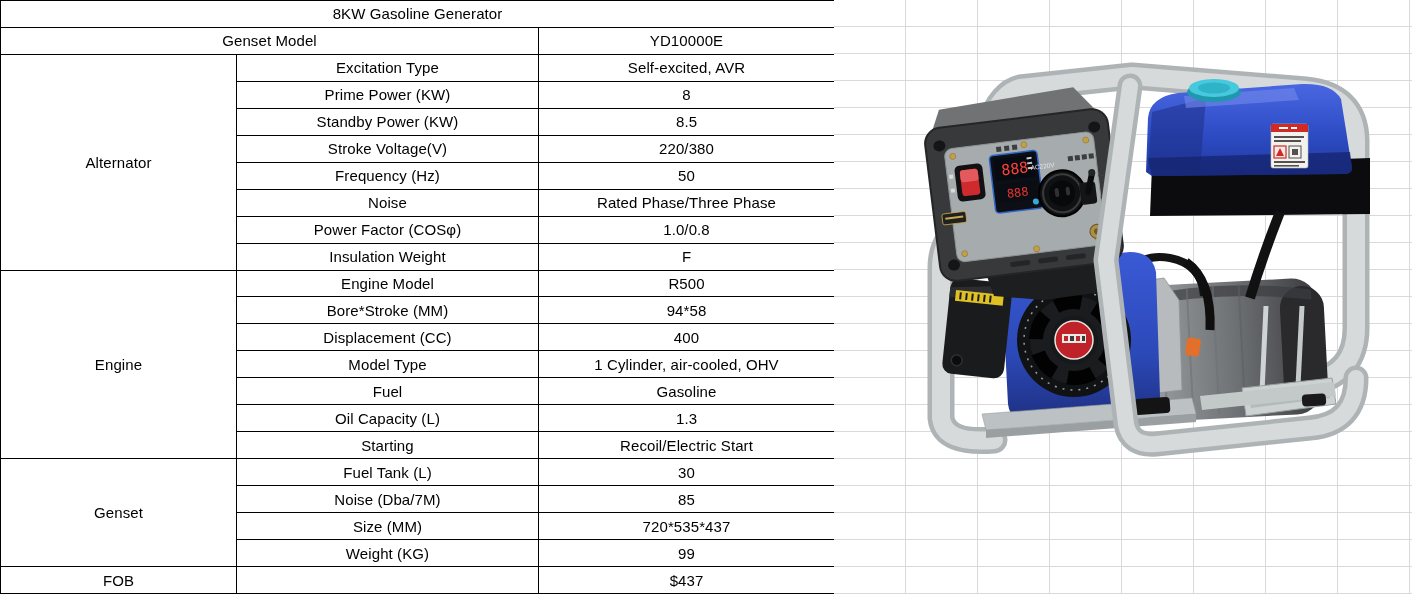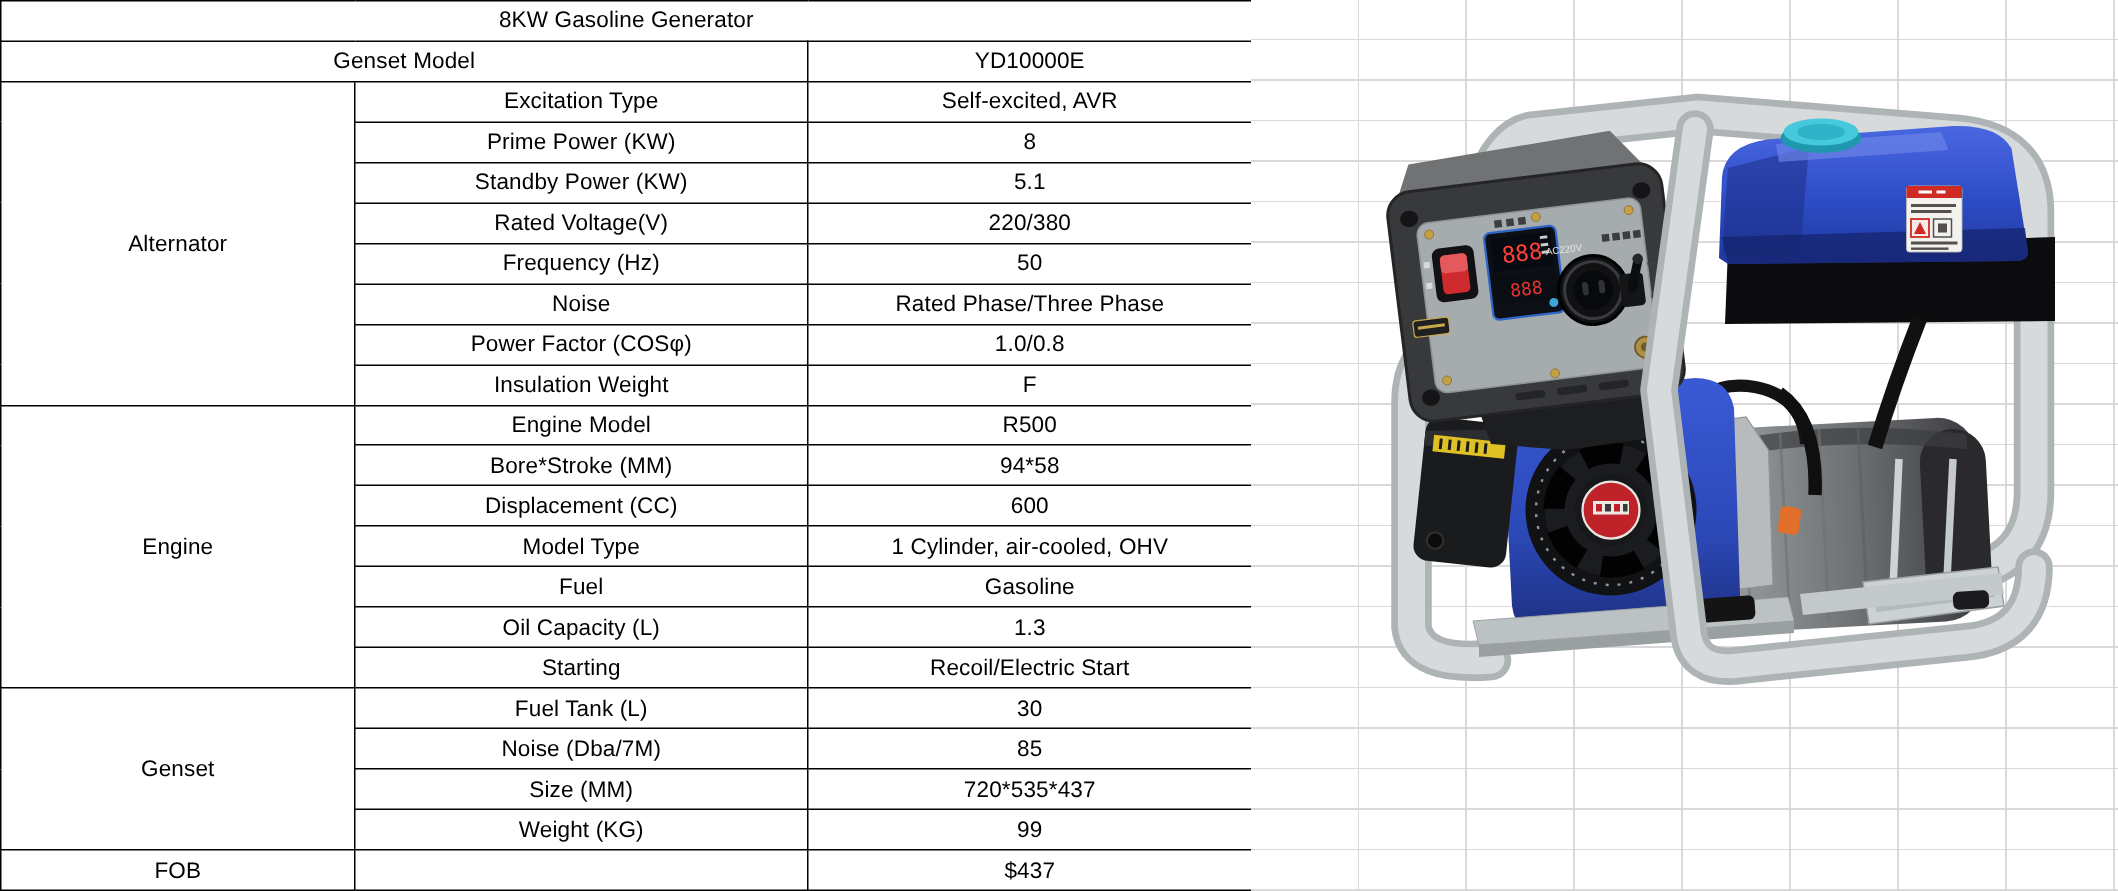--- a/index.html
+++ b/index.html
@@ -41,24 +41,24 @@
     <td rowspan="8">Alternator</td>
     <td>Excitation Type</td>
     <td>Self-excited, AVR</td>
   </tr>
   <tr>
         <td>Prime Power (KW)</td>
       <td>8</td>
       </tr>
   <tr>
         <td>Standby Power (KW)</td>
-      <td>5.1</td>
-      </tr>
-  <tr>
-        <td>Rated Voltage(V)</td>
+      <td>8.5</td>
+      </tr>
+  <tr>
+        <td>Stroke Voltage(V)</td>
       <td>220/380</td>
       </tr>
   <tr>
         <td>Frequency (Hz)</td>
       <td>50</td>
       </tr>
   <tr>
         <td>Noise</td>
       <td>Rated Phase/Three Phase</td>
       </tr>
@@ -75,21 +75,21 @@
     <td rowspan="7">Engine</td>
     <td class="thick">Engine Model</td>
     <td class="thick">R500</td>
   </tr>
   <tr>
         <td>Bore*Stroke (MM)</td>
       <td>94*58</td>
       </tr>
   <tr>
         <td>Displacement (CC)</td>
-      <td>600</td>
+      <td>400</td>
       </tr>
   <tr>
         <td>Model Type</td>
       <td>1 Cylinder, air-cooled, OHV</td>
       </tr>
   <tr>
         <td>Fuel</td>
       <td>Gasoline</td>
       </tr>
   <tr>

